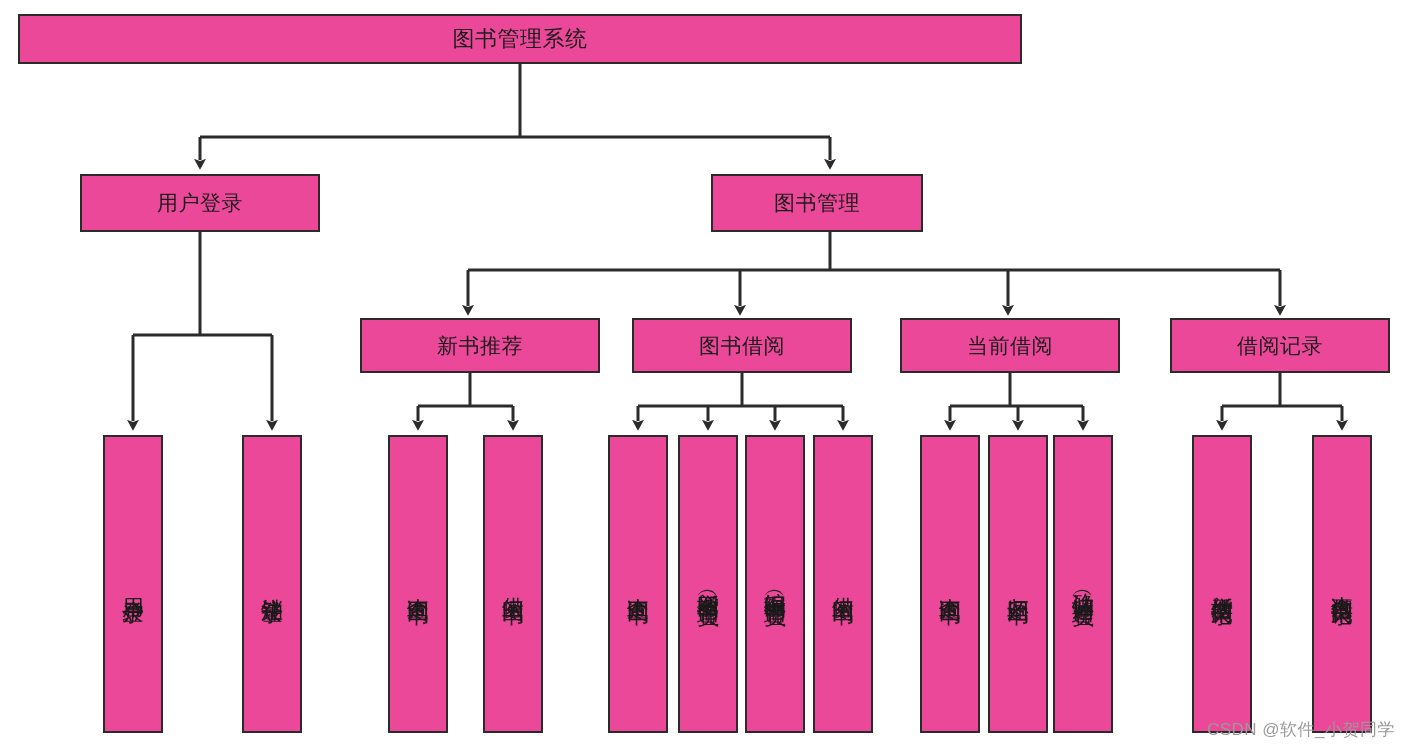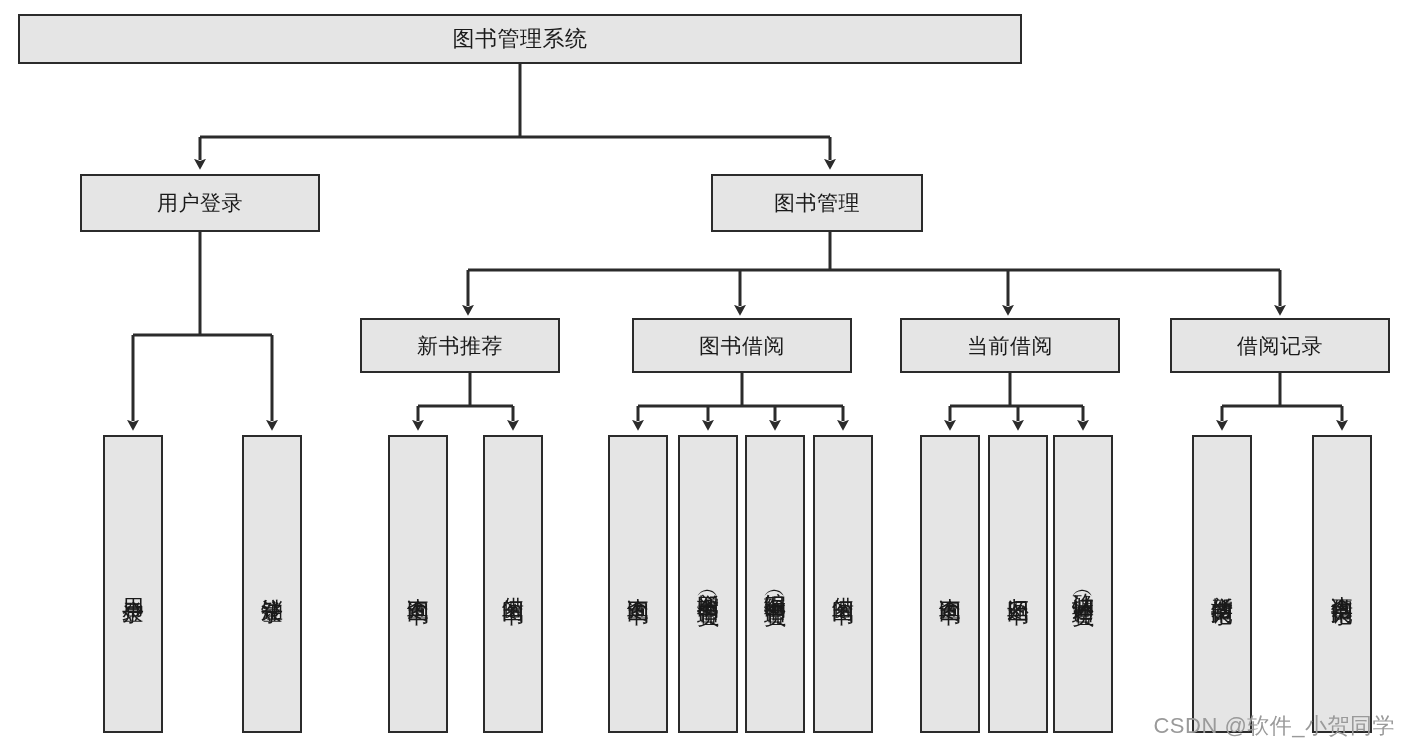--- a/index.html
+++ b/index.html
@@ -23,21 +23,21 @@
     position: absolute;
     left: 0;
     top: 0;
     width: 1405px;
     height: 747px;
     pointer-events: none;
   }
   .node {
     position: absolute;
     border: 2px solid #2b2b2b;
-    background: #e5e5e5;
+    background: #ec4899;
     display: flex;
     align-items: center;
     justify-content: center;
     text-align: center;
     z-index: 2;
   }
   .node .label {
     display: block;
     line-height: 1.12;
     letter-spacing: 0.5px;
@@ -60,21 +60,21 @@
     font-size: 22px;
     line-height: 1.18;
     letter-spacing: 2px;
     white-space: nowrap;
     max-height: 100%;
   }
   #watermark {
     position: absolute;
     right: 10px;
     bottom: 6px;
-    font-size: 22px;
+    font-size: 17px;
     color: #9a9a9a;
     z-index: 5;
     white-space: nowrap;
     letter-spacing: 0.5px;
   }
 </style>
 </head>
 <body>
 
 <div id="canvas">
@@ -133,21 +133,21 @@
     <span class="label">图书管理系统</span>
   </div>
 
   <div class="node horiz" style="left:80px; top:174px; width:240px; height:58px;">
     <span class="label">用户登录</span>
   </div>
   <div class="node horiz" style="left:711px; top:174px; width:212px; height:58px;">
     <span class="label">图书管理</span>
   </div>
 
-  <div class="node horiz" style="left:360px; top:318px; width:200px; height:55px;">
+  <div class="node horiz" style="left:360px; top:318px; width:240px; height:55px;">
     <span class="label">新书推荐</span>
   </div>
   <div class="node horiz" style="left:900px; top:318px; width:220px; height:55px;">
     <span class="label">当前借阅</span>
   </div>
   <div class="node horiz" style="left:632px; top:318px; width:220px; height:55px;">
     <span class="label">图书借阅</span>
   </div>
   <div class="node horiz" style="left:1170px; top:318px; width:220px; height:55px;">
     <span class="label">借阅记录</span>

